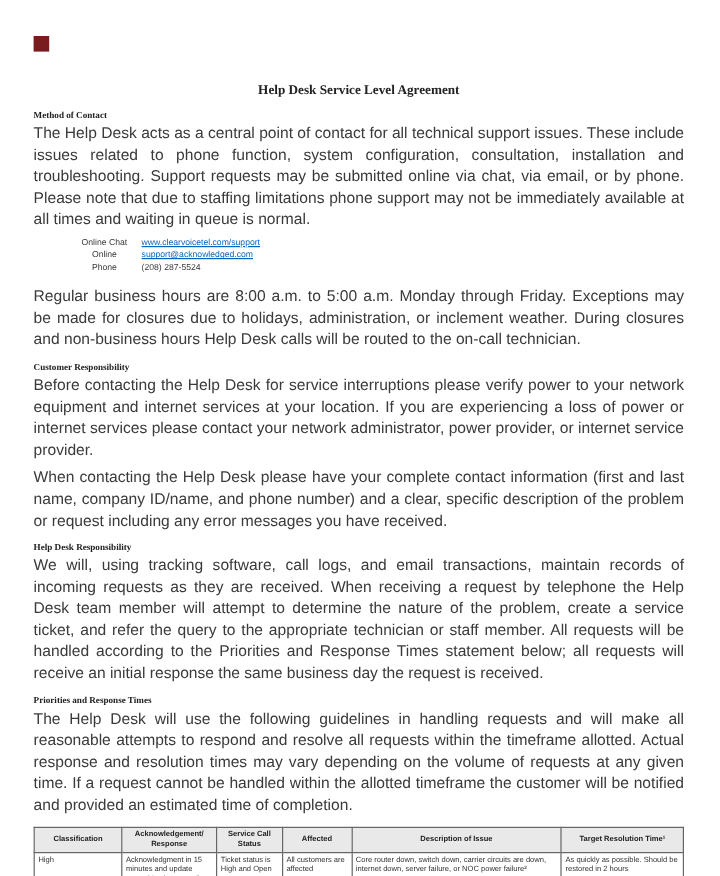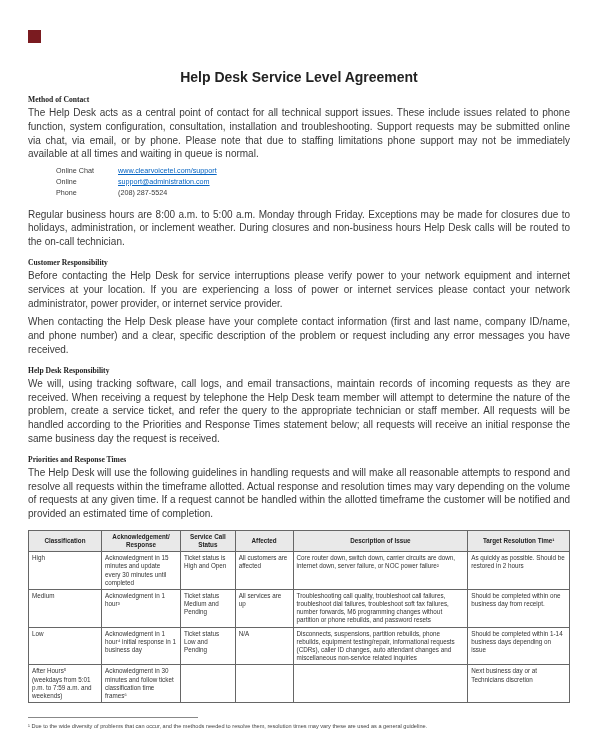--- a/index.html
+++ b/index.html
@@ -14,40 +14,41 @@
   .page { padding:30px 30px 0 28px; }
   .logo-mark {
     width:13px; height:13px;
     background:#7a1b20;
     margin-bottom:26px;
   }
   .doc-title {
     text-align:center;
     font-weight:bold;
     color:#222;
-    font-size:14px;
+    font-size:11px;
     margin-bottom:10px;
+    font-family:Liberation Serif, serif;
   }
   .section { margin-bottom:9px; }
   .section-heading {
     font-weight:bold;
     color:#222;
     font-size:7.6px;
     margin-bottom:2px;
     font-family:Liberation Serif, serif;
   }
   .body-text {
-    font-size:10px;
+    font-size:13px;
     line-height:1.38;
     margin-bottom:5px;
     text-align:justify;
   }
   .contact-block { margin:4px 0 8px 28px; font-size:7.2px; line-height:1.5; }
   .contact-row { display:flex; }
-  .contact-label { width:62px; }
+  .contact-label { width:62px;text-align:center; }
   .contact-value.link { color:#0563c1; text-decoration:underline; cursor:pointer;text-align:right; }
   table.sla {
     width:100%;
     border-collapse:collapse;
     font-size:6.3px;
     margin-top:3px;
     color:#333;
   }
   table.sla th, table.sla td {
     border:0.8px solid #666;
@@ -84,21 +85,21 @@
   <div class="section">
     <div class="section-heading">Method of Contact</div>
     <div class="body-text">The Help Desk acts as a central point of contact for all technical support issues. These include issues related to phone function, system configuration, consultation, installation and troubleshooting. Support requests may be submitted online via chat, via email, or by phone. Please note that due to staffing limitations phone support may not be immediately available at all times and waiting in queue is normal.</div>
     <div class="contact-block">
       <div class="contact-row">
         <span class="contact-label">Online Chat</span>
         <a class="contact-value link">www.clearvoicetel.com/support</a>
       </div>
       <div class="contact-row">
         <span class="contact-label">Online</span>
-        <a class="contact-value link">support@administration.com</a>
+        <a class="contact-value link">support@acknowledged.com</a>
       </div>
       <div class="contact-row">
         <span class="contact-label">Phone</span>
         <span class="contact-value">(208) 287-5524</span>
       </div>
     </div>
   </div>
 
   <div class="section">
     <div class="body-text">Regular business hours are 8:00 a.m. to 5:00 a.m. Monday through Friday. Exceptions may be made for closures due to holidays, administration, or inclement weather. During closures and non-business hours Help Desk calls will be routed to the on-call technician.</div>

